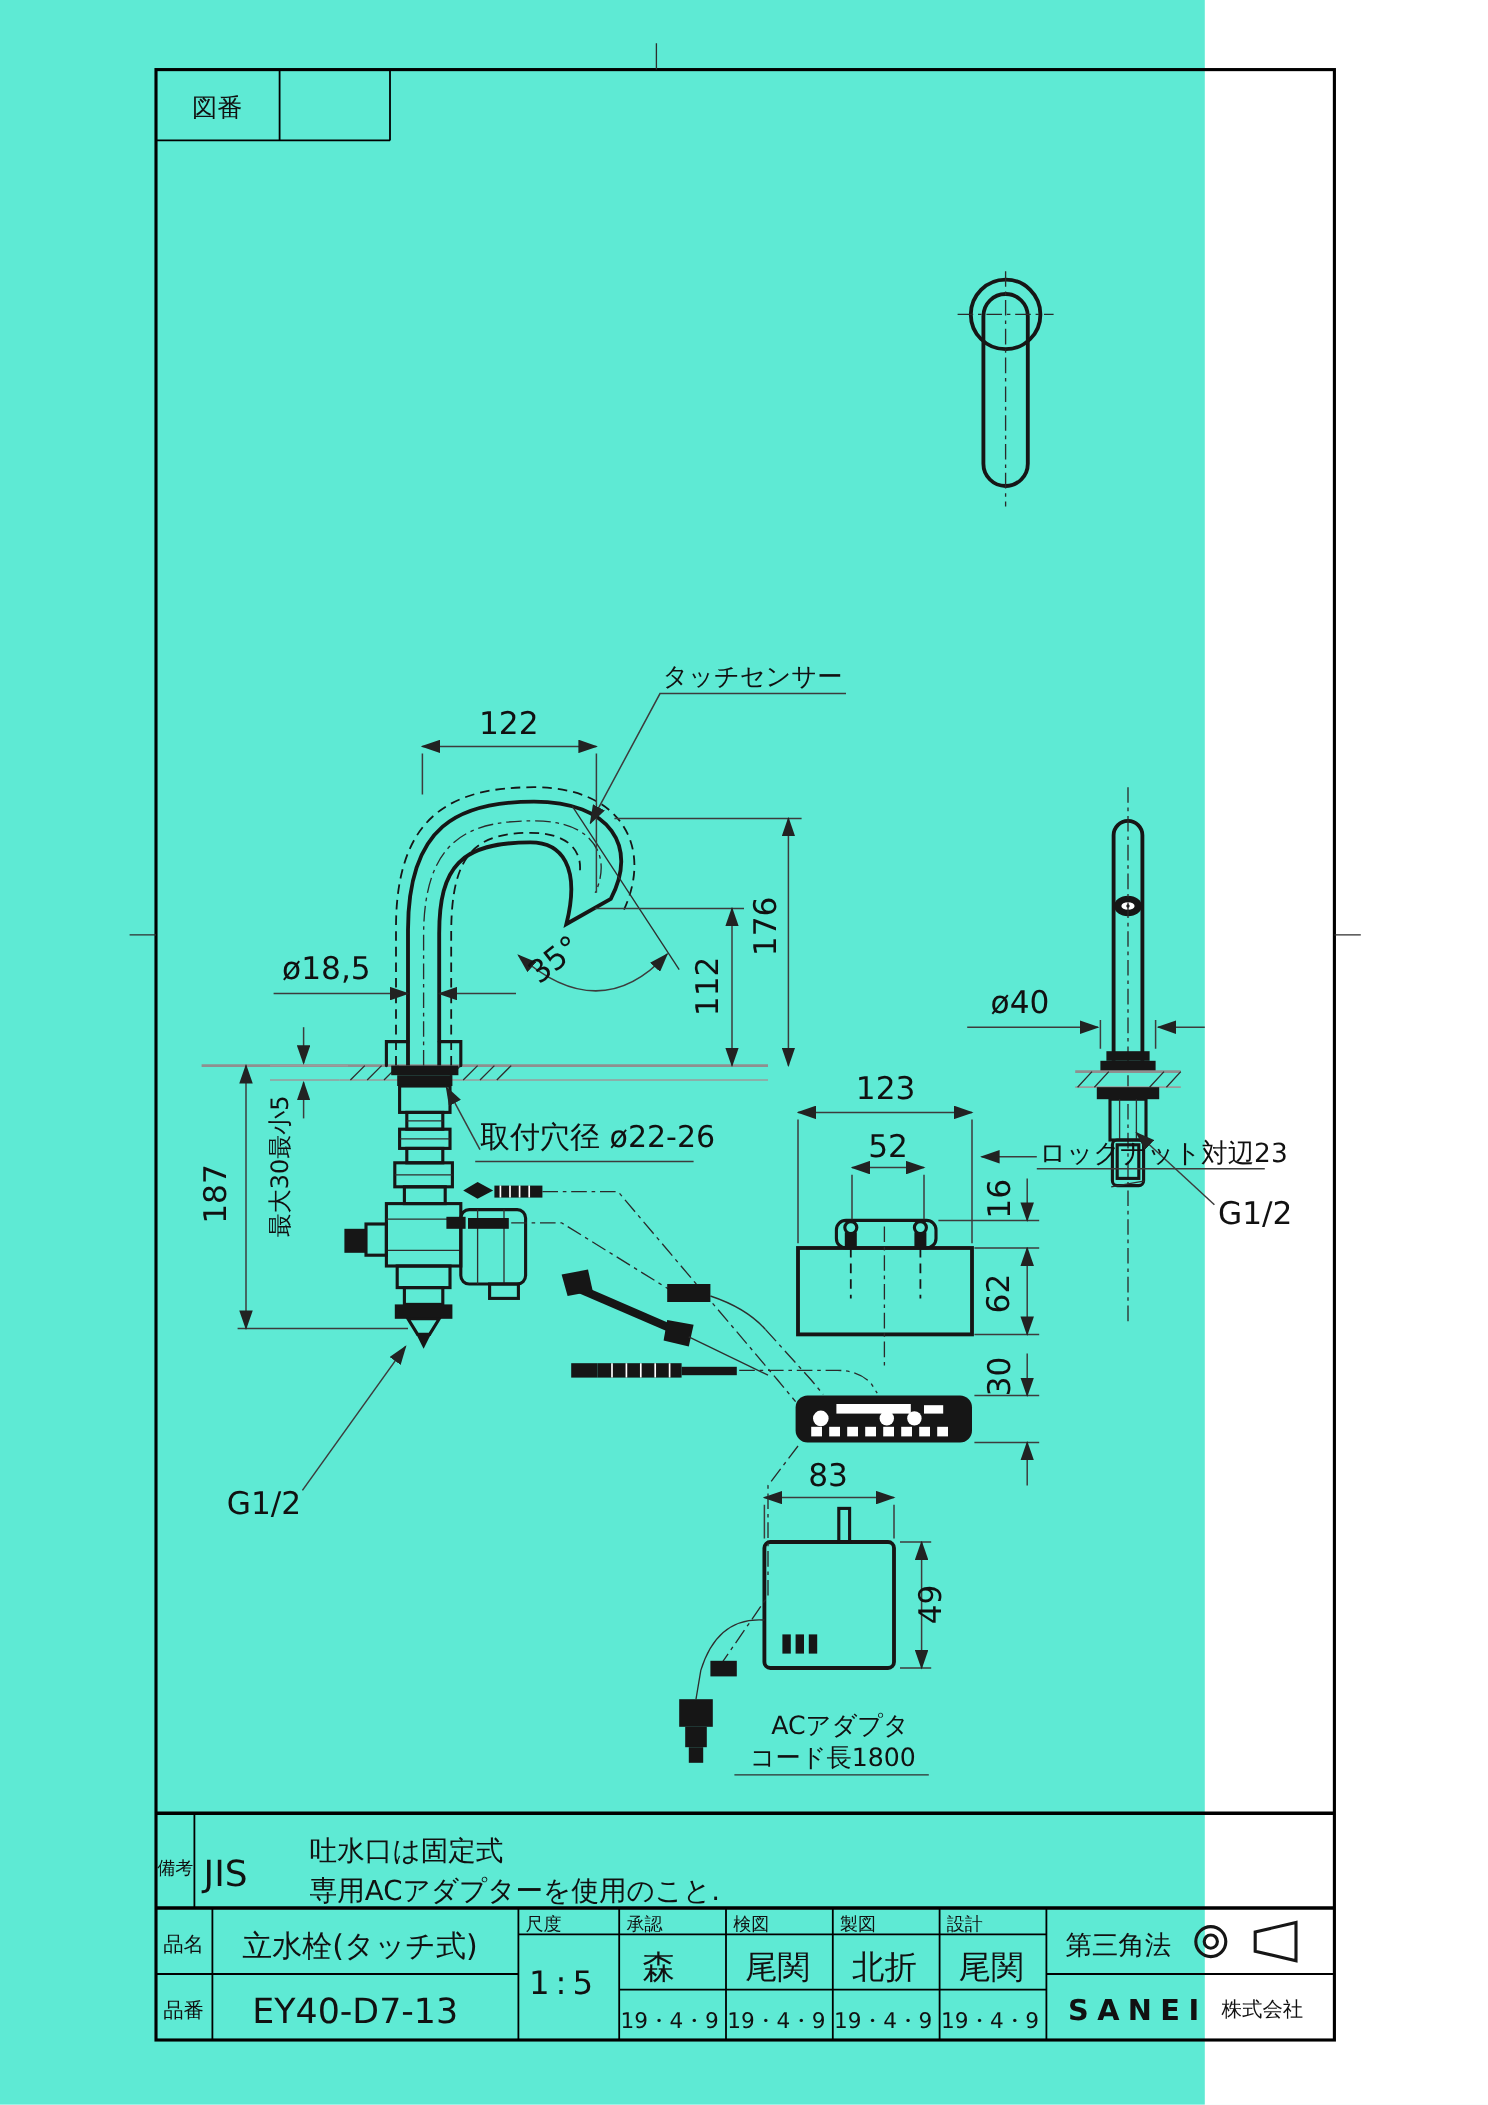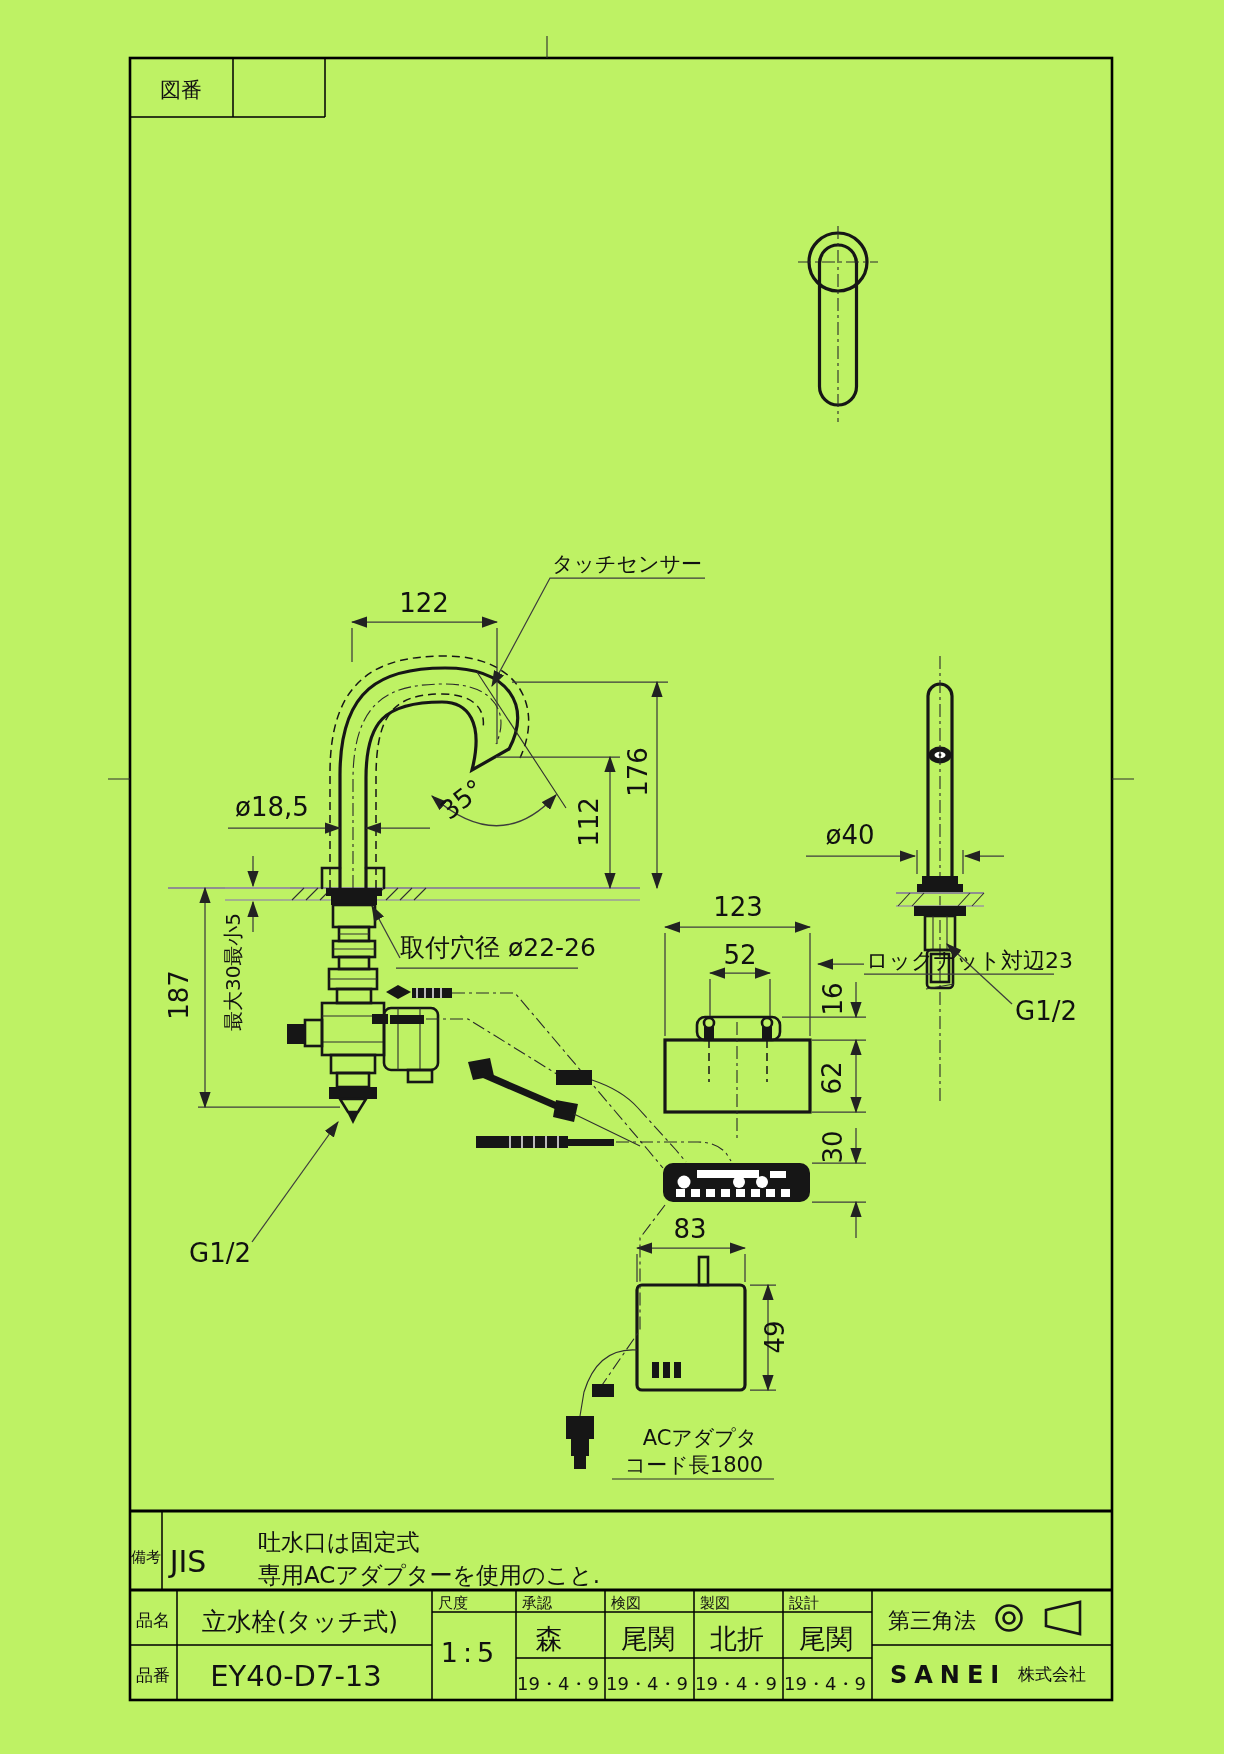--- a/index.html
+++ b/index.html
@@ -1,16 +1,16 @@
 <!DOCTYPE html>
 <html><head>
 <meta charset="utf-8">
 <style>
   html,body{margin:0;padding:0;background:#ffffff;}
-  .page{width:1224px;height:1754px;position:relative;background:#bef264;
+  .page{width:1004px;height:1754px;position:relative;background:#5eead4;
         font-family:"DejaVu Sans","Liberation Sans",sans-serif;text-align:center;}
   svg{position:absolute;left:0;top:0;}
   svg text{fill:#111;font-family:"DejaVu Sans","Liberation Sans",sans-serif;}
   .part{stroke:#161616;stroke-width:2.6;fill:none;stroke-linecap:round;}
   .partth{stroke:#161616;stroke-width:3.2;fill:none;}
   .partf{fill:#161616;stroke:none;}
   .thin{stroke:#2e2e2e;stroke-width:1.1;fill:none;}
   .dim{stroke:#3c3c3c;stroke-width:1.25;fill:none;}
   .grey{stroke:#8f8f8f;stroke-width:2.2;fill:none;}
   .grey2{stroke:#9b9b9b;stroke-width:1.4;fill:none;}

